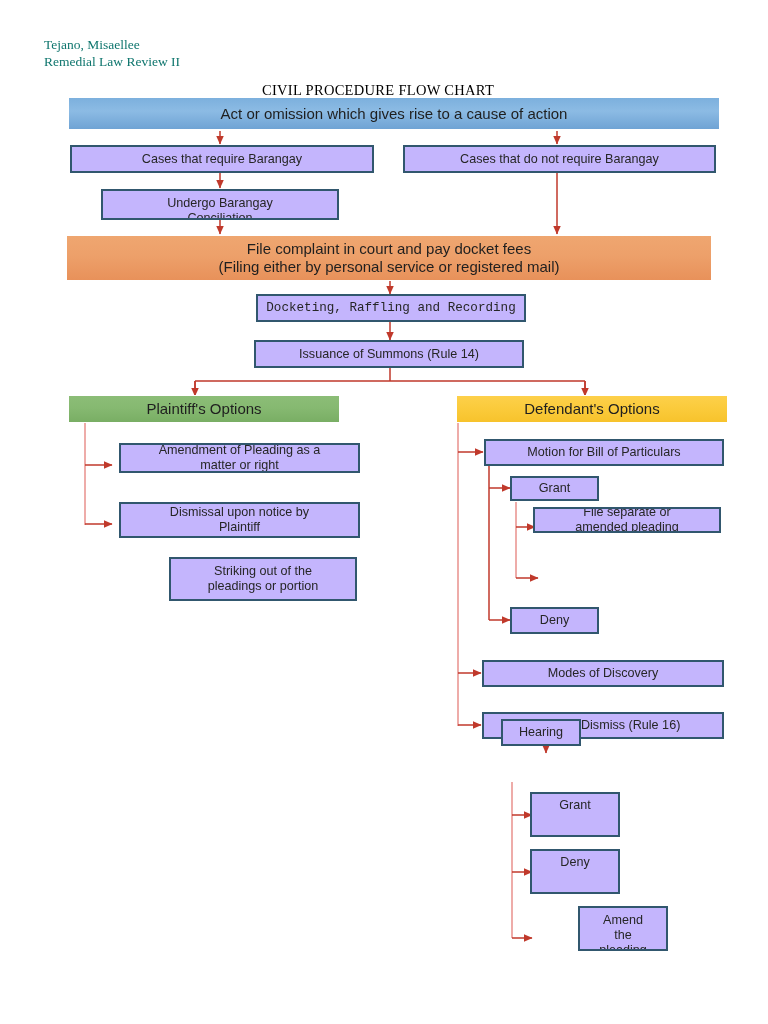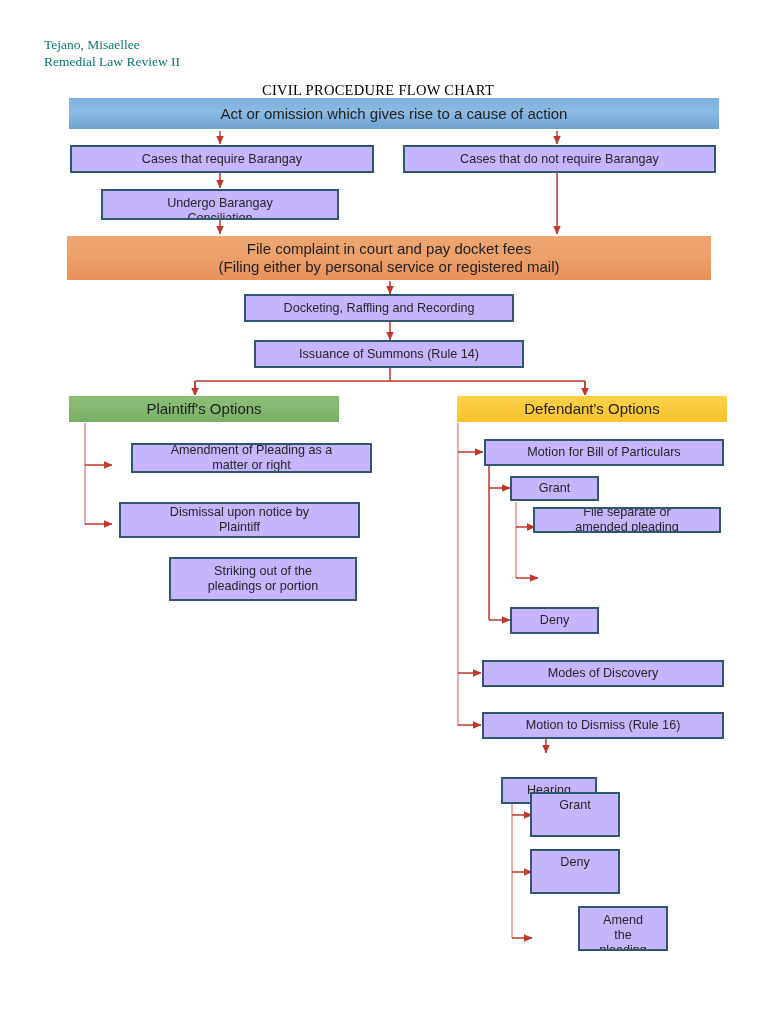--- a/index.html
+++ b/index.html
@@ -186,29 +186,29 @@
   <div class="node box" style="left:70px; top:145px; width:304px; height:28px;">Cases that require Barangay</div>
 
   <div class="node box" style="left:403px; top:145px; width:313px; height:28px;">Cases that do not require Barangay</div>
 
   <div class="node box clip multiline" style="left:101px; top:189px; width:238px; height:31px;">Undergo Barangay
 Conciliation</div>
 
   <div class="node banner banner-orange multiline" style="left:66px; top:235px; width:646px; height:46px;">File complaint in court and pay docket fees
 (Filing either by personal service or registered mail)</div>
 
-  <div class="node box" style="left:244px; top:294px; width:270px; height:28px;">Docketing, Raffling and Recording</div>
+  <div class="node box" style="left:256px; top:294px; width:270px; height:28px;font-family:Liberation Mono, monospace;">Docketing, Raffling and Recording</div>
 
   <div class="node box" style="left:254px; top:340px; width:270px; height:28px;">Issuance of Summons (Rule 14)</div>
 
   <div class="node banner banner-green" style="left:68px; top:395px; width:272px; height:28px;">Plaintiff's Options</div>
 
   <div class="node banner banner-yellow" style="left:456px; top:395px; width:272px; height:28px;">Defendant's Options</div>
 
-  <div class="node box multiline" style="left:119px; top:443px; width:241px; height:30px;margin-left:12px;">Amendment of Pleading as a
+  <div class="node box multiline" style="left:119px; top:443px; width:241px; height:30px;">Amendment of Pleading as a
 matter or right</div>
 
   <div class="node box multiline" style="left:119px; top:502px; width:241px; height:36px;">Dismissal upon notice by
 Plaintiff</div>
 
   <div class="node box multiline" style="left:169px; top:557px; width:188px; height:44px;">Striking out of the
 pleadings or portion</div>
 
   <div class="node box" style="left:484px; top:439px; width:240px; height:27px;">Motion for Bill of Particulars</div>
 
@@ -216,21 +216,21 @@
 
   <div class="node box multiline" style="left:533px; top:507px; width:188px; height:26px;">File separate or
 amended pleading</div>
 
   <div class="node box" style="left:510px; top:607px; width:89px; height:27px;">Deny</div>
 
   <div class="node box" style="left:482px; top:660px; width:242px; height:27px;">Modes of Discovery</div>
 
   <div class="node box" style="left:482px; top:712px; width:242px; height:27px;">Motion to Dismiss (Rule 16)</div>
 
-  <div class="node box" style="left:501px; top:777px; width:96px; height:27px;">Hearing</div>
+  <div class="node box" style="left:501px; top:719px; width:80px; height:27px;">Hearing</div>
 
   <div class="node box top" style="left:530px; top:792px; width:90px; height:45px;">Grant</div>
 
   <div class="node box top" style="left:530px; top:849px; width:90px; height:45px;">Deny</div>
 
   <div class="node box clip multiline" style="left:530px; top:906px; width:90px; height:45px;margin-left:48px;">Amend
 the
 pleading</div>
 
 </div>

